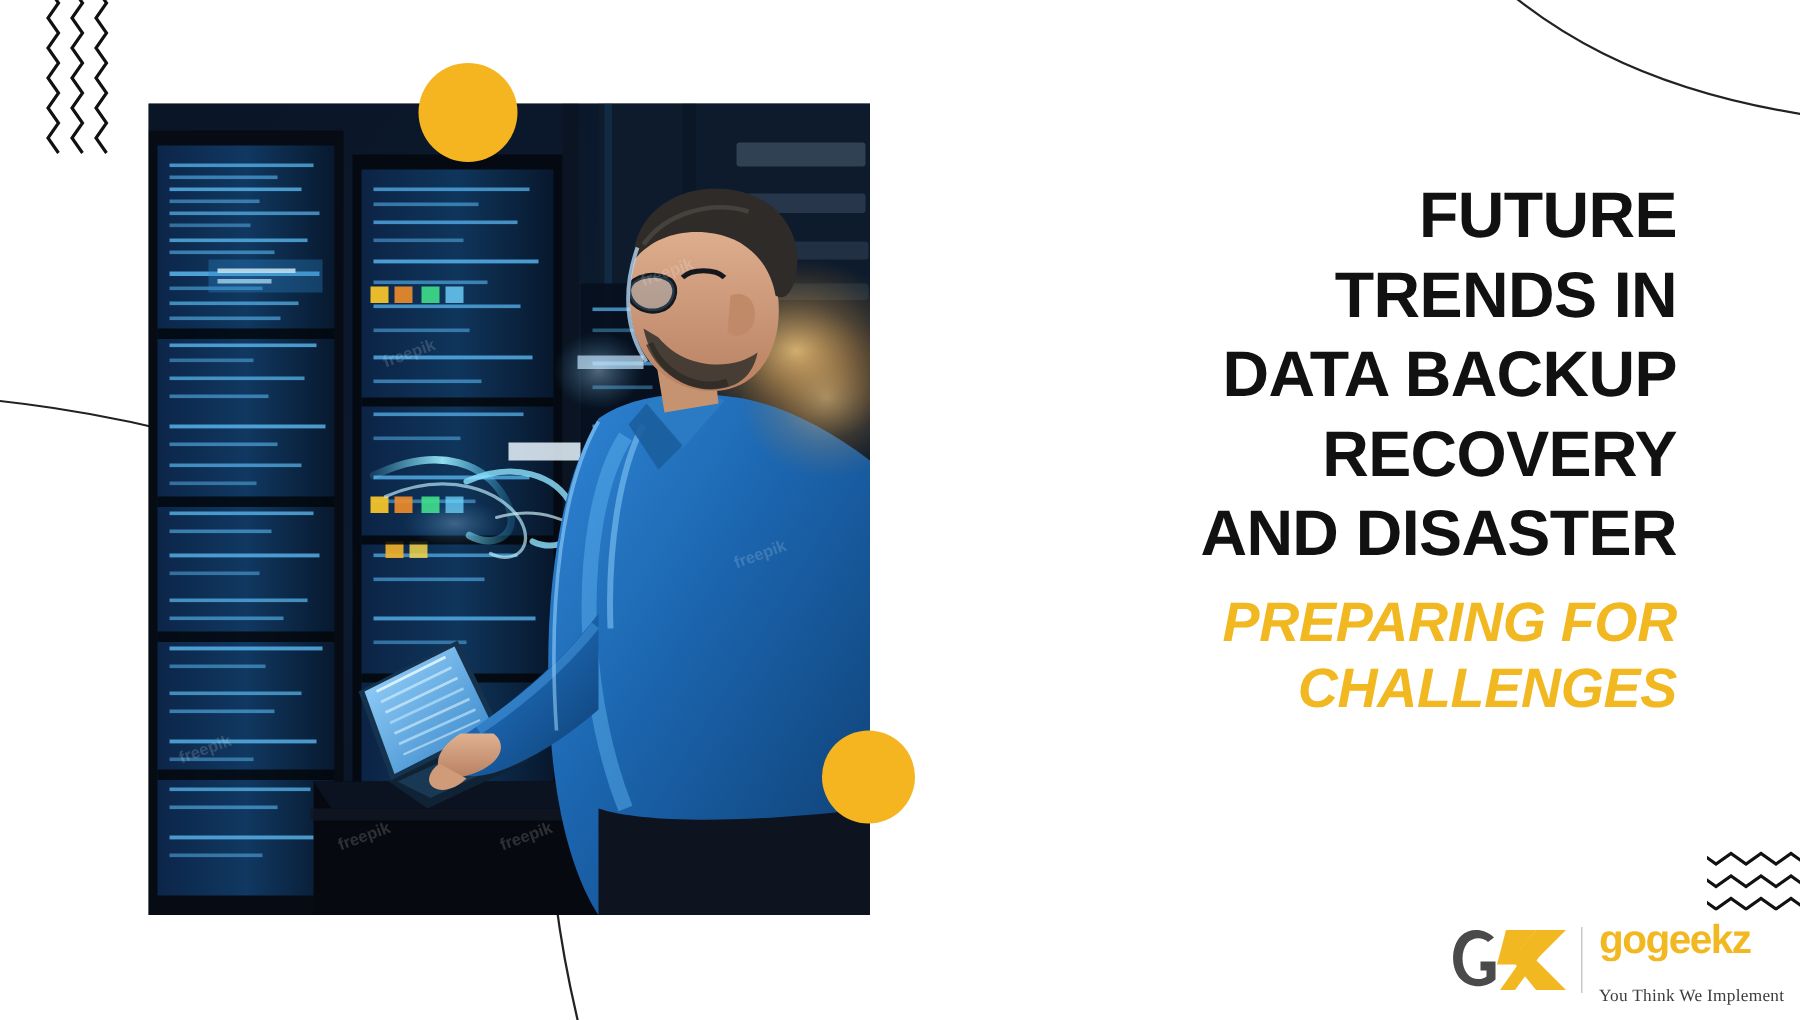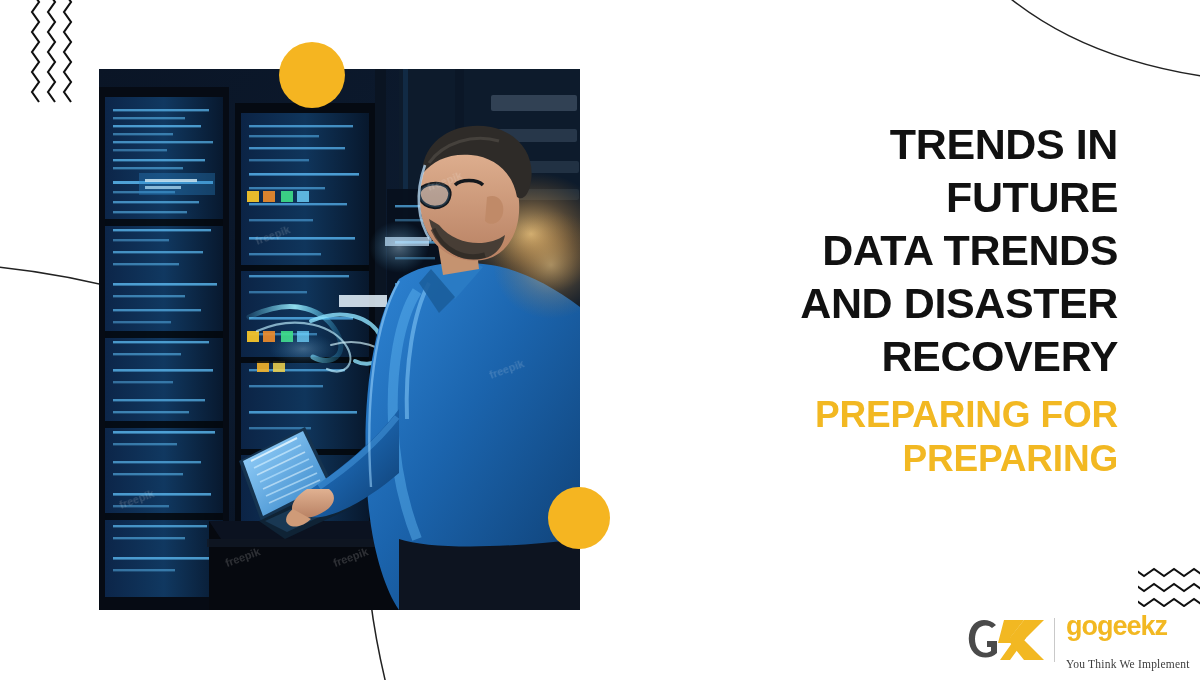--- a/index.html
+++ b/index.html
@@ -50,20 +50,21 @@
 
   .subtitle {
     margin-top:11px;
     font-family:"Liberation Sans", sans-serif;
     font-weight:bold;
     font-size:37px;
     line-height:1.17;
     letter-spacing:-0.2px;
     color:#F2B822;
     text-align:right;
+    font-style:italic;
   }
   .subtitle .sline { display:block; white-space:nowrap; }
 
   
   .logo {
     position:absolute; left:966px; top:612px;
     display:flex; align-items:center; height:56px;
   }
   .logo-mark { width:84px; height:50px; flex:0 0 auto; }
   .logo-divider {
@@ -368,29 +369,29 @@
         </g>
       </g>
     </svg>
   </div>
 
   <div class="dot dot-top" style="background:#F5B521;"></div>
   <div class="dot dot-bottom" style="background:#F5B521;"></div>
 
   <div class="textblock">
     <h1 class="title">
+      <span class="tline">FUTURE</span>
       <span class="tline">TRENDS IN</span>
-      <span class="tline">FUTURE</span>
-      <span class="tline">DATA TRENDS</span>
+      <span class="tline">DATA BACKUP</span>
+      <span class="tline">RECOVERY</span>
       <span class="tline">AND DISASTER</span>
-      <span class="tline">RECOVERY</span>
     </h1>
     <h2 class="subtitle">
       <span class="sline">PREPARING FOR</span>
-      <span class="sline">PREPARING</span>
+      <span class="sline">CHALLENGES</span>
     </h2>
   </div>
 
   <div class="logo">
     <svg class="logo-mark" viewBox="0 0 84 50">
 
       <path d="M30 10 C 24 4, 14 3, 8 9 C 1 16, 1 31, 8 38 C 14 44, 25 44, 31 38 L31 26 L21 26 L21 32 L25 32 L25 36 C 21 39, 15 38, 12 34 C 8 29, 8 19, 12 14 C 15 10, 22 9, 26 13 Z" fill="#4A4A4A"></path>
 
       <path d="M38 5 L58 5 L44 23 L60 23 L44 45 L34 45 L46 28 L32 28 Z" fill="#F2B822"></path>
       <path d="M58 5 L78 5 L58 25 L78 45 L58 45 L42 25 Z" fill="#F2B822"></path>

